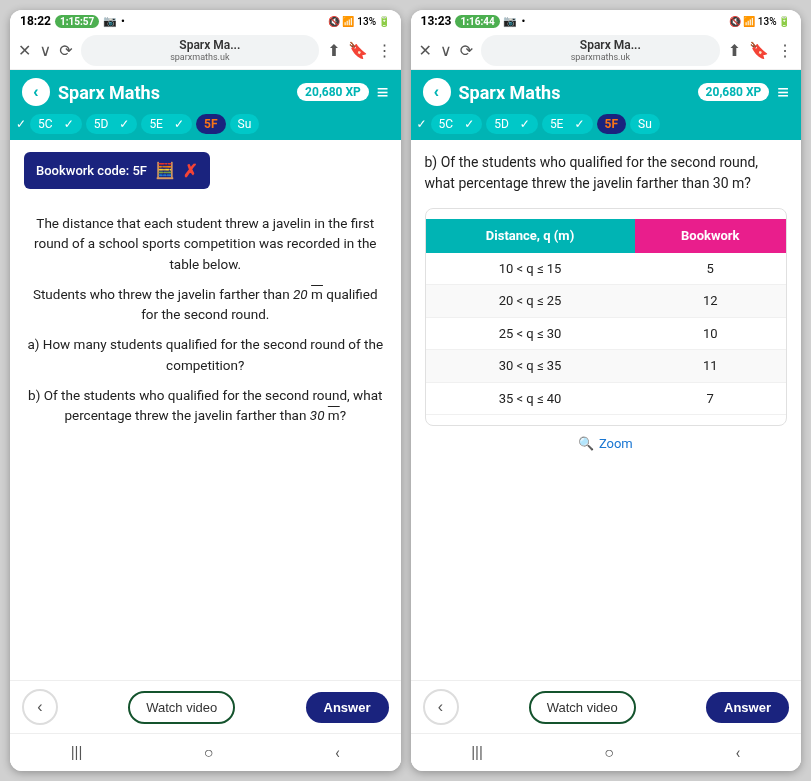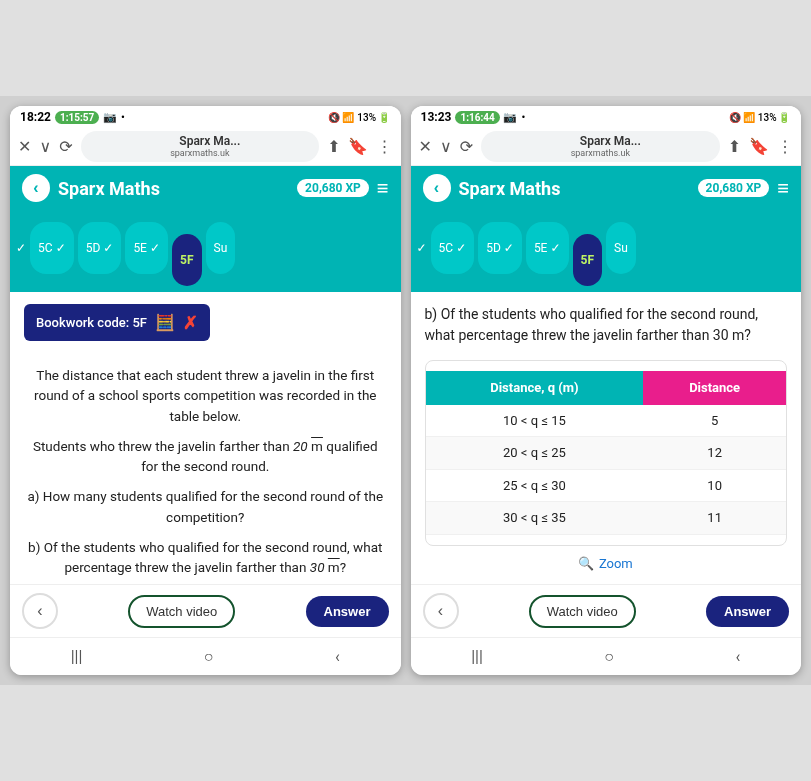--- a/index.html
+++ b/index.html
@@ -6,21 +6,21 @@
     body {
       background: #e0e0e0;
       display: flex;
       justify-content: center;
       align-items: center;
       min-height: 100vh;
       font-family: 'Roboto', Arial, sans-serif;
     }
     .screenshot-container {
       width: 811px;
-      height: 589px;
+      height: 781px;
       background: #d0d0d0;
       display: flex;
       gap: 10px;
       padding: 10px;
       position: relative;
     }
     .phone {
       flex: 1;
       background: #fff;
       border-radius: 12px;
@@ -121,33 +121,32 @@
       display: flex;
       align-items: center;
       padding: 0 6px 6px 6px;
       gap: 4px;
       overflow: hidden;
     }
     .tab-check { color: #fff; font-size: 12px; }
     .tab-item {
       background: #00c8c8;
       border-radius: 16px;
-      padding: 19px 8px;
+      padding: 3px 8px;
       font-size: 12px;
       color: #fff;
       display: flex;
       align-items: center;
-      gap: 3px;
+      gap: 11px;
       cursor: pointer;
     }
     .tab-item.active {
       background: #1a237e;
-      color: #bef264;
+      color: #f97316;
       font-weight: bold;
-      margin-top: 24px;
     }
     
     .content {
       flex: 1;
       padding: 12px 14px;
       overflow-y: auto;
       background: #fff;
       font-size: 14px;
       color: #222;
       line-height: 1.5;
@@ -433,40 +432,44 @@
     </div>
 
     <div class="content">
       <p style="font-size:14px; margin-bottom:14px; line-height:1.5;">b) Of the students who qualified for the second round, what percentage threw the javelin farther than 30 m?</p>
 
       <div class="table-container">
         <table class="data-table">
           <thead>
             <tr>
               <th>Distance, q (m)</th>
-              <th class="freq-col">Distance</th>
+              <th class="freq-col">Bookwork</th>
             </tr>
           </thead>
           <tbody id="table-body-2">
           <tr>
                 <td>10 &lt; q ≤ 15</td>
                 <td>5</td>
               </tr>
               <tr>
                 <td>20 &lt; q ≤ 25</td>
                 <td>12</td>
               </tr>
               <tr>
                 <td>25 &lt; q ≤ 30</td>
                 <td>10</td>
               </tr>
               <tr>
                 <td>30 &lt; q ≤ 35</td>
                 <td>11</td>
               </tr>
+              <tr>
+                <td>35 &lt; q ≤ 40</td>
+                <td>7</td>
+              </tr>
             </tbody>
         </table>
       </div>
 
       <div class="zoom-link">
         <span>🔍</span>
         <span>Zoom</span>
       </div>
     </div>
 

